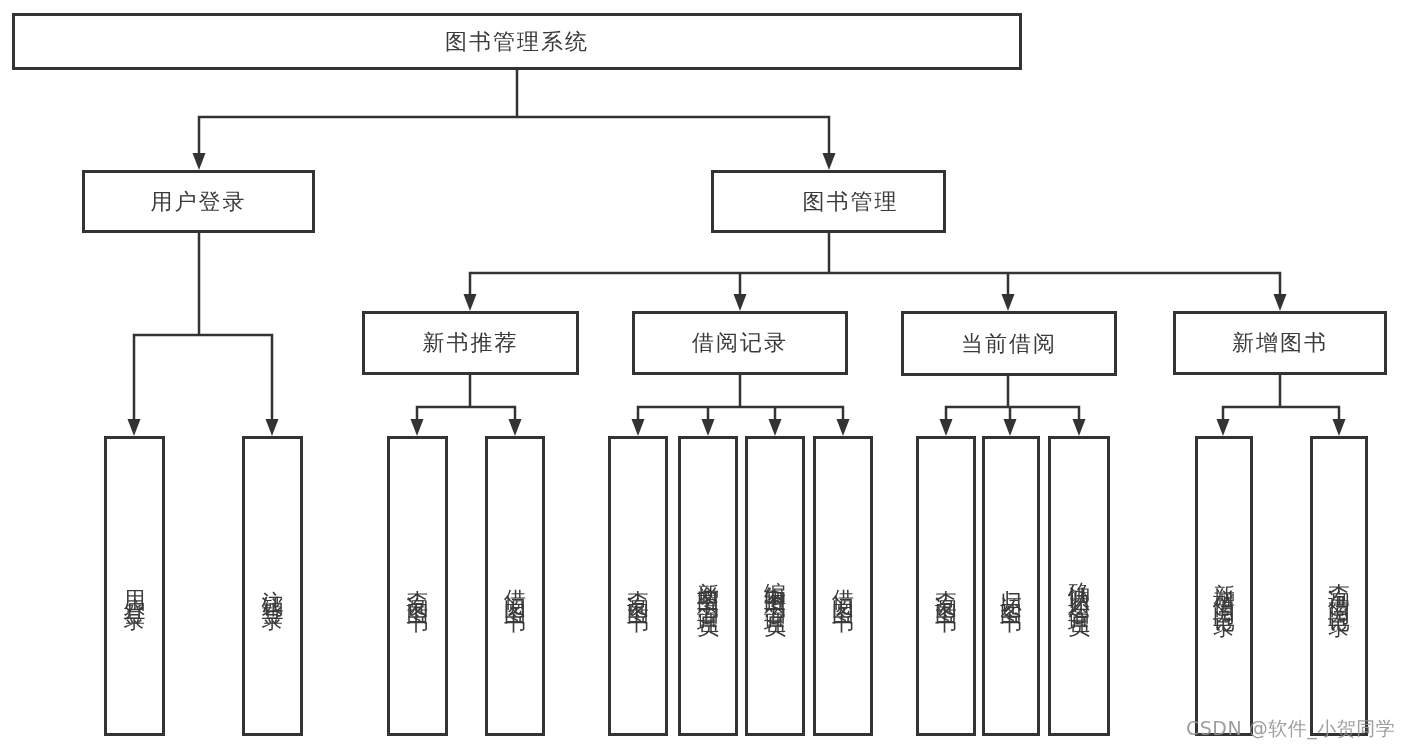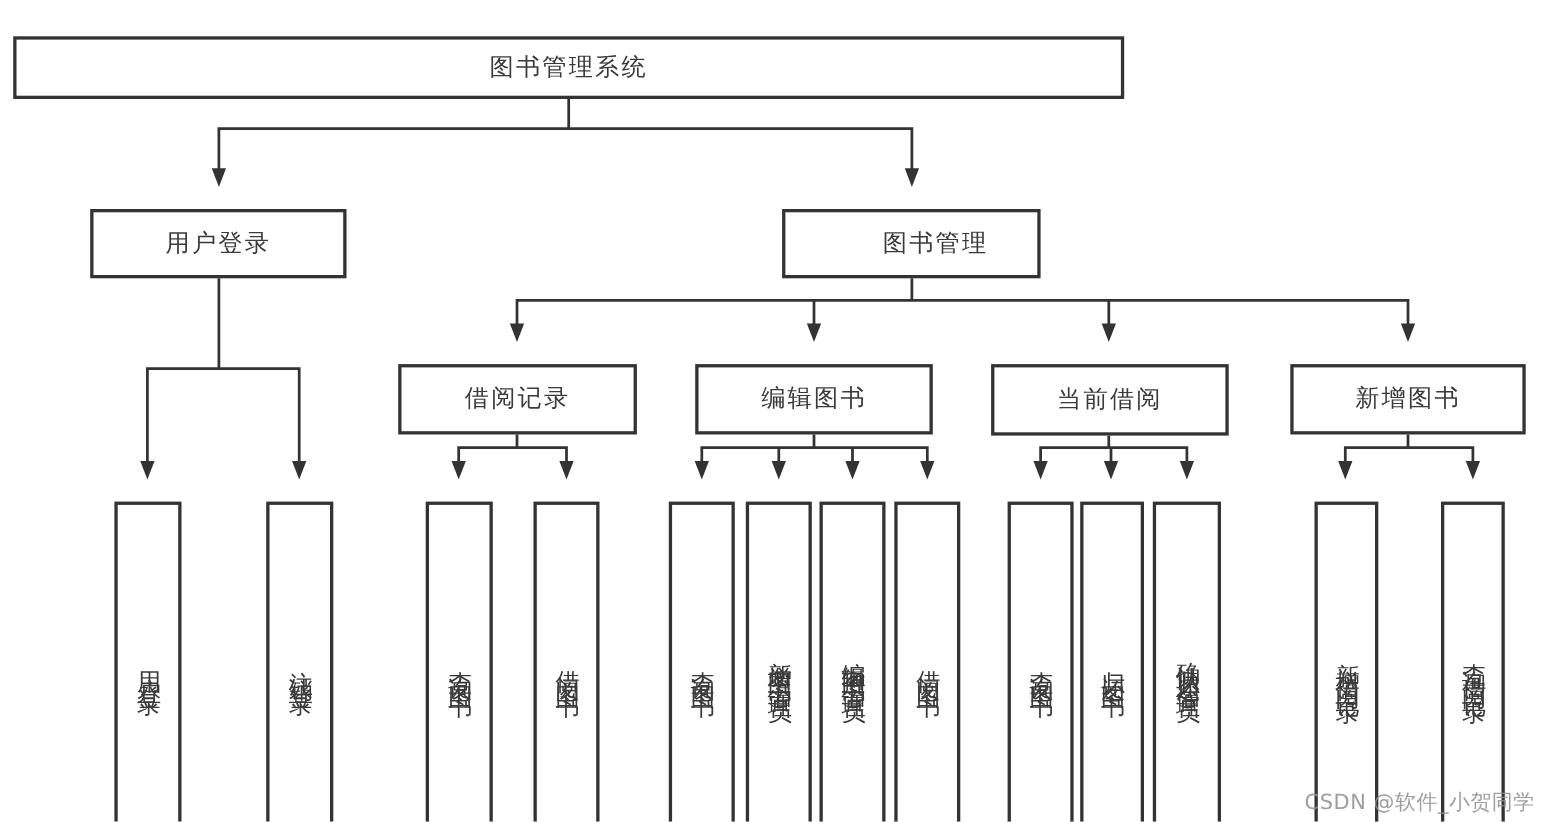--- a/index.html
+++ b/index.html
@@ -27,21 +27,20 @@
     position: absolute;
     box-sizing: border-box;
     border: 3px solid #333333;
     background: #ffffff;
     color: #3a3a3a;
     display: flex;
     align-items: center;
     justify-content: center;
     z-index: 2;
     text-align: center;
-    margin-top: 20px;
   }
   .node.h {
     font-size: 22px;
     letter-spacing: 2px;
     line-height: 1;
   }
   .node.v {
     font-size: 22px;
     writing-mode: vertical-rl;
     letter-spacing: 7px;
@@ -107,22 +106,22 @@
       <polygon points="1216.5,419 1229.5,419 1223,436"></polygon>
       <polygon points="1332.5,419 1345.5,419 1339,436"></polygon>
     </g>
   </svg>
 
   <div class="node h" style="left:12px; top:13px; width:1010px; height:57px;">图书管理系统</div>
 
   <div class="node h" style="left:82px; top:170px; width:233px; height:63px;">用户登录</div>
   <div class="node h" style="left:711px; top:170px; width:235px; height:63px;padding-left:44px;">图书管理</div>
 
-  <div class="node h" style="left:362px; top:311px; width:217px; height:64px;">借阅记录</div>
-  <div class="node h" style="left:632px; top:311px; width:216px; height:64px;">编辑图书</div>
+  <div class="node h" style="left:362px; top:311px; width:217px; height:64px;">新书推荐</div>
+  <div class="node h" style="left:632px; top:311px; width:216px; height:64px;">借阅记录</div>
   <div class="node h" style="left:901px; top:311px; width:216px; height:65px;">当前借阅</div>
   <div class="node h" style="left:1173px; top:311px; width:214px; height:64px;">新增图书</div>
 
   <div class="node v" style="left:104px; top:436px; width:61px; height:300px;">用户登录</div>
   <div class="node v" style="left:242px; top:436px; width:61px; height:300px;">注销登录</div>
 
   <div class="node v" style="left:387px; top:436px; width:61px; height:300px;">查询图书</div>
   <div class="node v" style="left:485px; top:436px; width:60px; height:300px;">借阅图书</div>
 
   <div class="node v" style="left:608px; top:436px; width:60px; height:300px;">查询图书</div>

